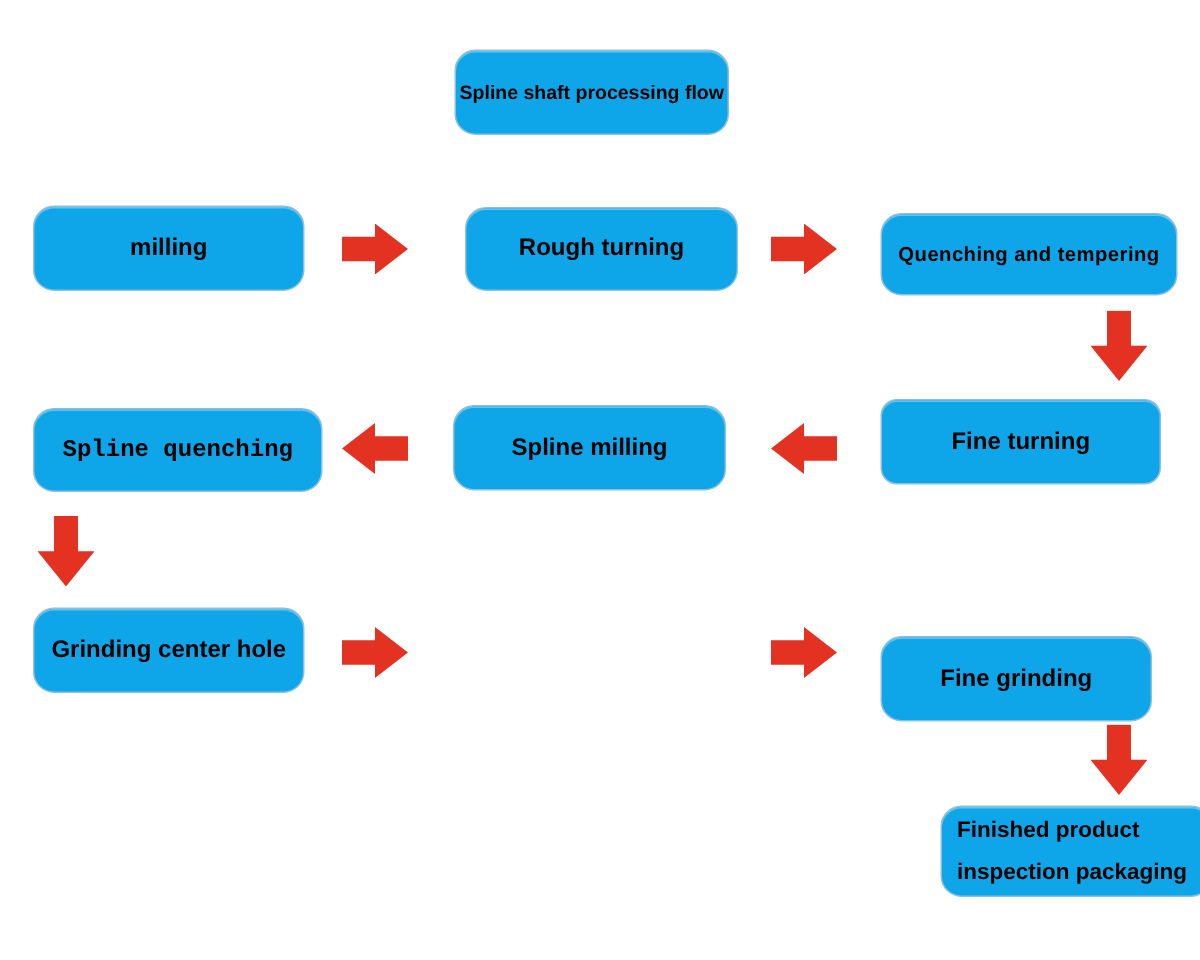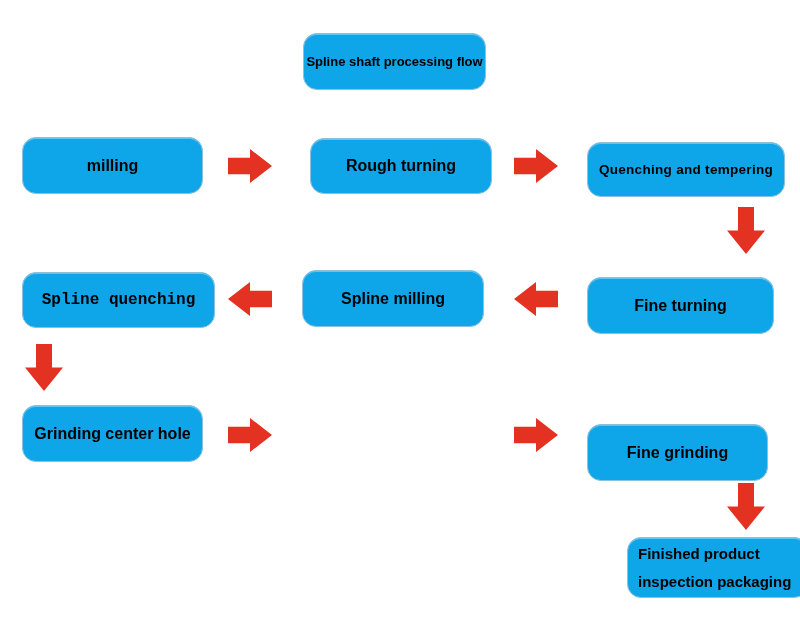--- a/index.html
+++ b/index.html
@@ -76,21 +76,21 @@
   </div>
 
   <div class="arrow arrow-right" style="left:514px; top:149px;"></div>
 
   <div class="node small-text" style="left:587px; top:142px; width:198px; height:55px;">
     <span>Quenching and tempering</span>
   </div>
 
   <div class="arrow arrow-down" style="left:727px; top:207px;"></div>
 
-  <div class="node" style="left:587px; top:277px; width:187px; height:57px;">
+  <div class="node" style="left:587px; top:266px; width:187px; height:57px;border-radius:11px;">
     <span>Fine turning</span>
   </div>
 
   <div class="arrow arrow-left" style="left:514px; top:282px;"></div>
 
   <div class="node" style="left:302px; top:270px; width:182px; height:57px;">
     <span>Spline milling</span>
   </div>
 
   <div class="arrow arrow-left" style="left:228px; top:282px;"></div>

